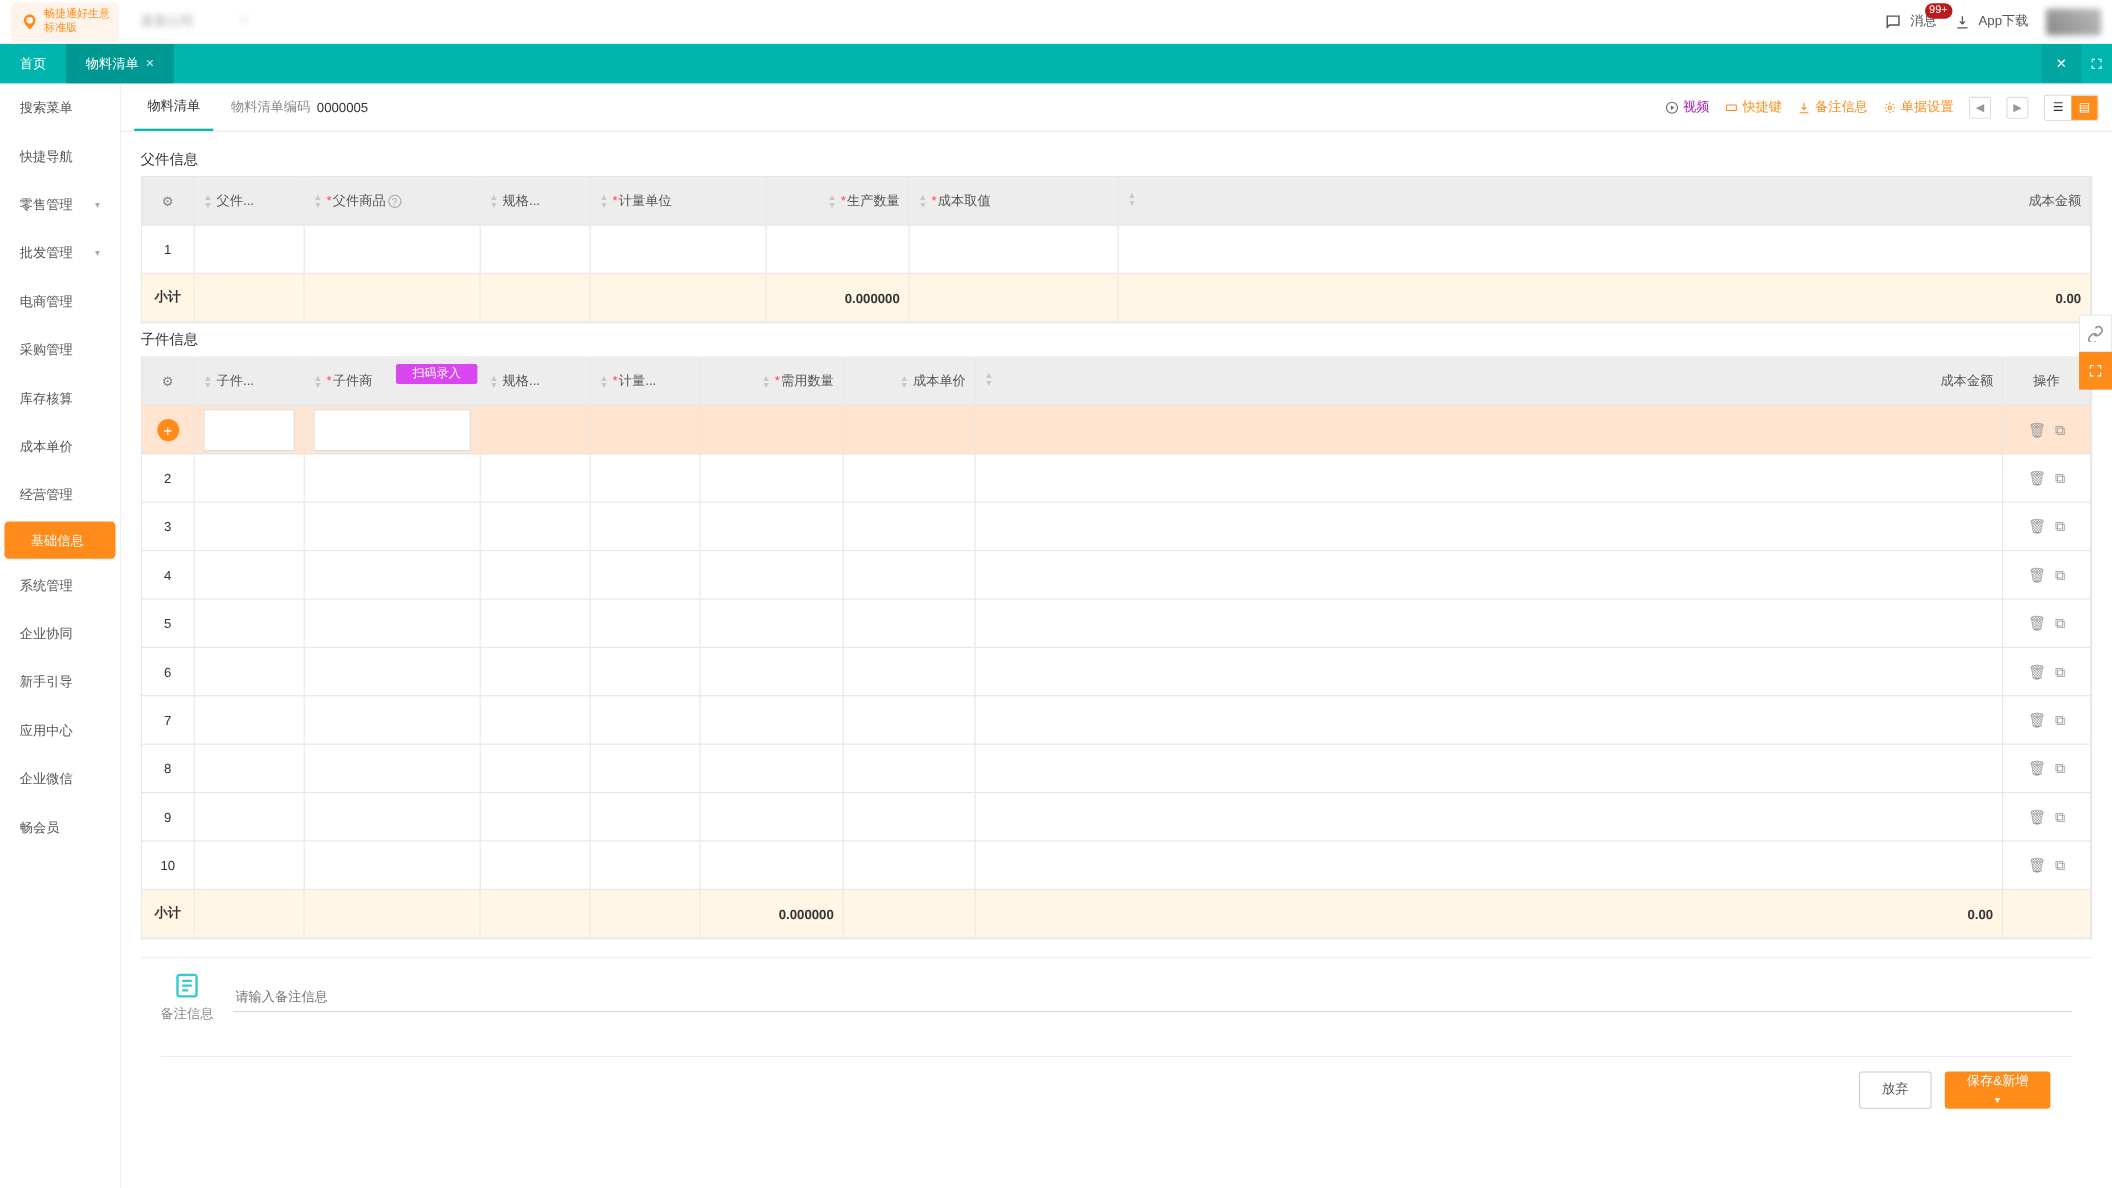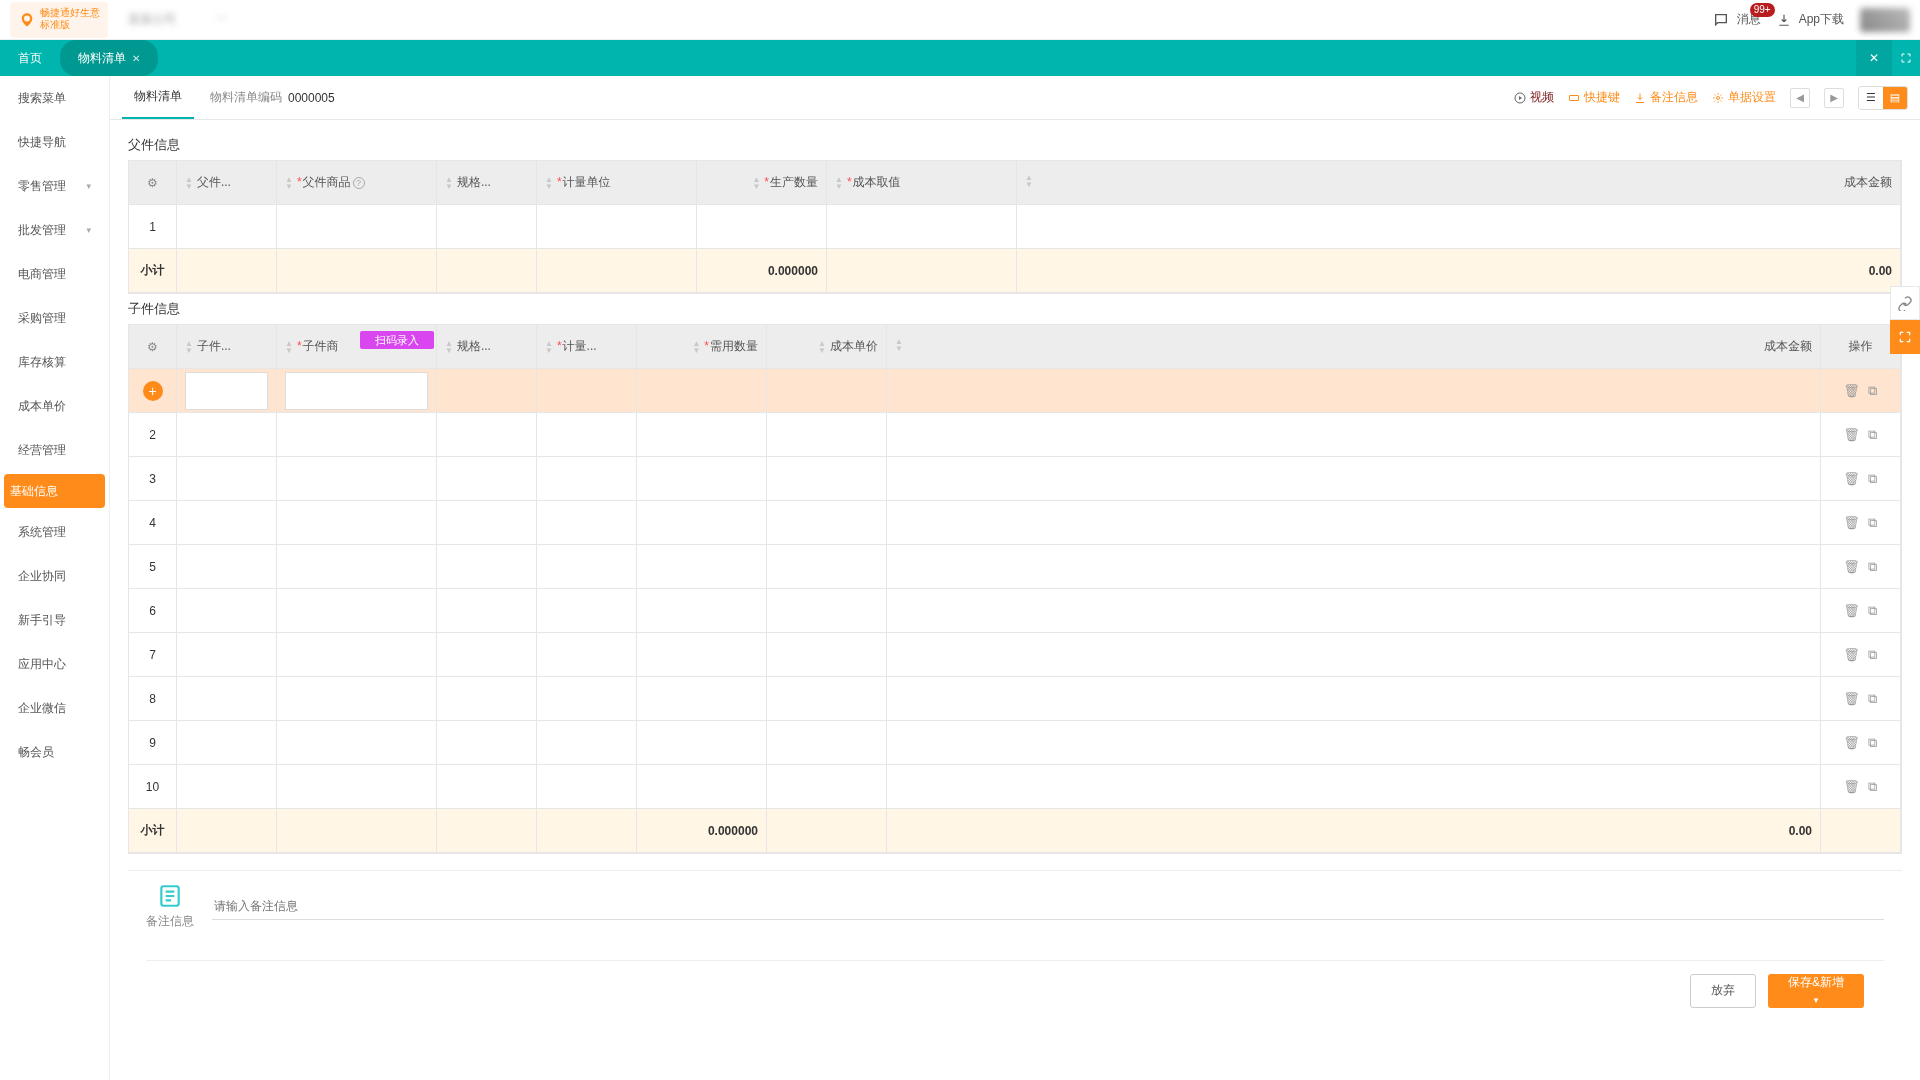--- a/index.html
+++ b/index.html
@@ -15,46 +15,46 @@
 .logo-sub { font-size: 10px; color: #ff8c1a; }
 .org-select { margin-left: 20px; display: flex; align-items: center; gap: 40px; color: #999; cursor: pointer; filter: blur(3px); }
 .top-spacer { flex: 1; }
 .top-actions { display: flex; align-items: center; gap: 16px; }
 .top-action { display: flex; align-items: center; gap: 8px; cursor: pointer; position: relative; color: #555; }
 .badge { position: absolute; top: -8px; right: -14px; background: #b91c1c; color: #fff; border-radius: 8px; font-size: 10px; padding: 0 4px; line-height: 14px; }
 .avatar { width: 50px; height: 24px; background: linear-gradient(45deg,#888,#bbb); border-radius: 3px; filter: blur(3px); }
 
 
 .tab-bar { height: 36px; background: #00b5ad; display: flex; align-items: stretch; }
-.tab { display: flex; align-items: center; padding: 16px 18px; color: #fff; cursor: pointer; gap: 6px; border-radius: 16px; }
+.tab { display: flex; align-items: center; padding: 16px 18px; color: #fff; cursor: pointer; gap: 6px; }
 .tab.active { background: #009992; }
 .tab .close { font-size: 10px; opacity: .8; }
 .tab-bar-spacer { flex: 1; }
 .tab-bar-close { width: 36px; display: flex; align-items: center; justify-content: center; color: #fff; cursor: pointer; background: rgba(0,0,0,.08); }
 .tab-bar-expand { width: 28px; display: flex; align-items: center; justify-content: center; color: #fff; cursor: pointer; }
 
 
 .body { flex: 1; display: flex; min-height: 0; }
 
 
 .sidebar { width: 110px; background: #fff; border-right: 1px solid #eee; overflow-y: auto; }
 .side-item { height: 44px; display: flex; align-items: center; padding: 0 18px; cursor: pointer; color: #555; justify-content: space-between; }
-.side-item.active { background: #ff8c1a; color: #fff; border-radius: 4px; margin: 2px 4px; height: 34px; padding: 0 6px; }
+.side-item.active { background: #ff8c1a; color: #fff; border-radius: 4px; margin: 2px 4px; height: 34px; padding: 0 24px; }
 .side-caret { font-size: 9px; color: #aaa; }
 
 
 .main { flex: 1; display: flex; flex-direction: column; background: #fff; min-width: 0; position: relative; }
 .sub-tabs { display: flex; align-items: center; border-bottom: 1px solid #e8e8e8; padding: 0 12px; height: 44px; }
 .sub-tab { padding: 0 12px; height: 100%; display: flex; align-items: center; border-bottom: 2px solid transparent; cursor: pointer; }
 .sub-tab.active { border-bottom-color: #00b5ad; }
 .sub-label { color: #888; margin-left: 16px; }
 .sub-code { color: #333; margin-left: 6px; }
 .sub-right { margin-left: auto; display: flex; align-items: center; gap: 14px; }
 .link-orange { color: #ff8c1a; display: flex; align-items: center; gap: 4px; cursor: pointer; }
-.link-gray { color: #7f1d1d; display: flex; align-items: center; gap: 4px; cursor: pointer; }
+.link-gray { color: #a21caf; display: flex; align-items: center; gap: 4px; cursor: pointer; }
 .nav-arrow { width: 20px; height: 20px; display: flex; align-items: center; justify-content: center; border: 1px solid #ddd; border-radius: 2px; cursor: pointer; color: #999; font-size: 10px; }
 .view-toggle { display: flex; border: 1px solid #ddd; border-radius: 3px; overflow: hidden; }
 .vt-btn { width: 24px; height: 22px; display: flex; align-items: center; justify-content: center; cursor: pointer; font-size: 11px; }
 .vt-btn.active { background: #ff8c1a; color: #fff; }
 
 .content { flex: 1; overflow-y: auto; padding: 10px 18px 0; min-height: 0; }
 .sec-title { font-size: 13px; margin: 6px 0; color: #333; }
 
 .tbl { width: 100%; border: 1px solid #e6e6e6; border-collapse: separate; border-spacing: 0; font-size: 12px; }
 .tbl th, .tbl td { border-right: 1px solid #e6e6e6; border-bottom: 1px solid #e6e6e6; height: 44px; padding: 0 8px; text-align: left; white-space: nowrap; }

